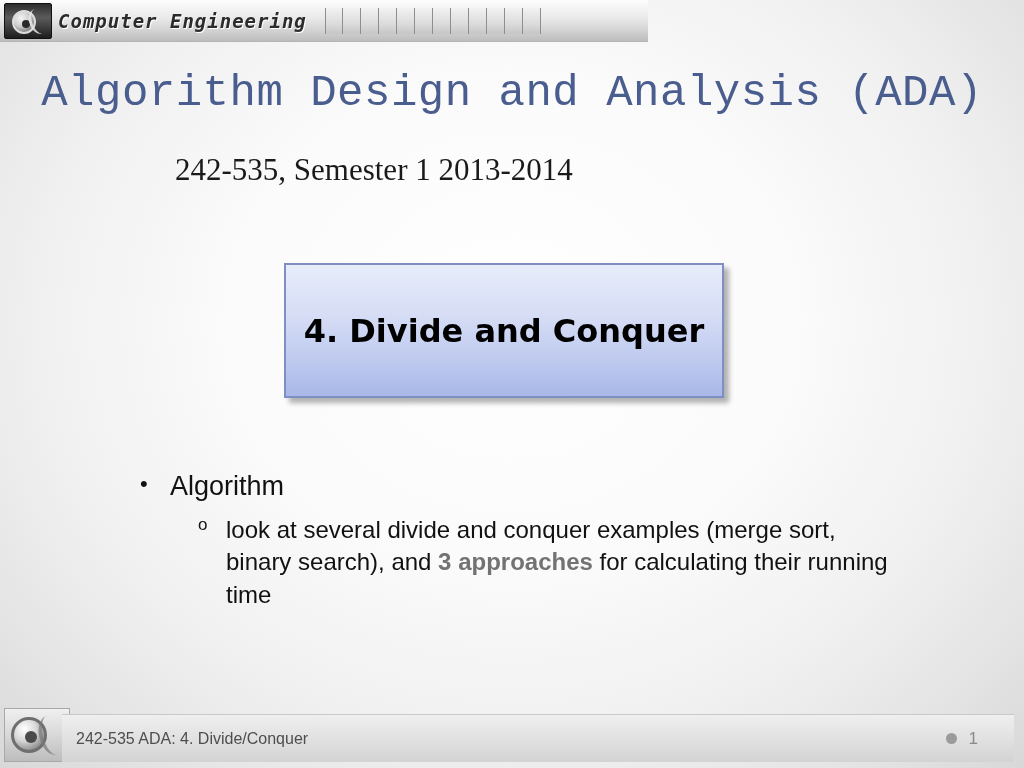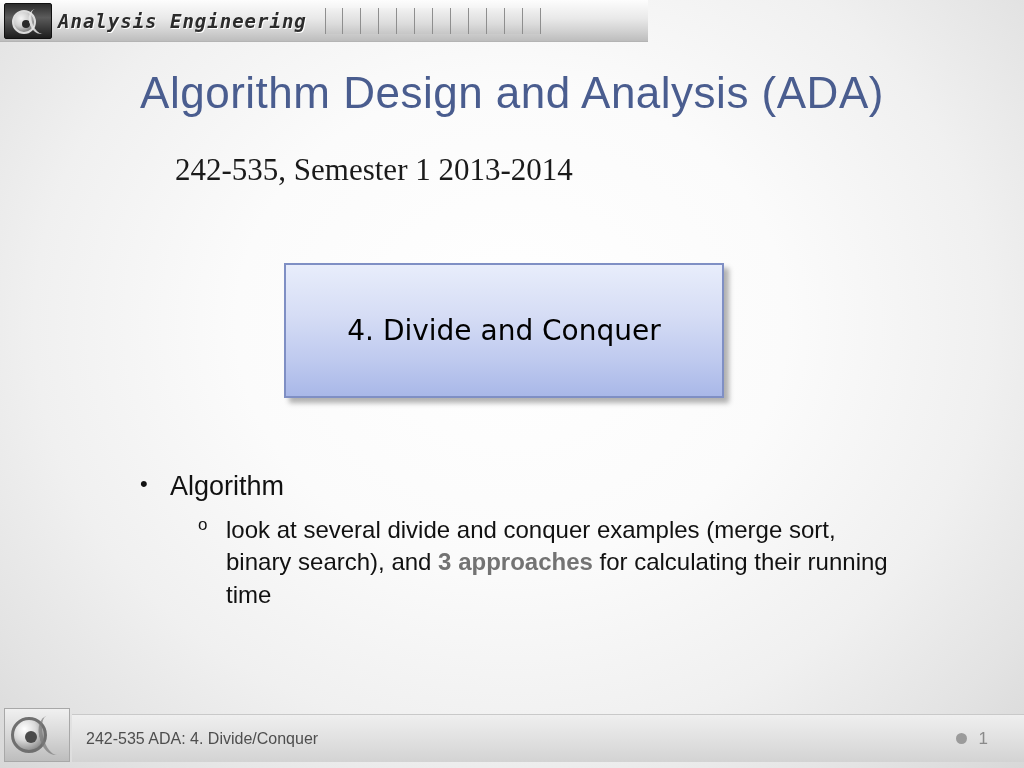--- a/index.html
+++ b/index.html
@@ -97,21 +97,21 @@
   }
   .header-bars span:first-child { border-left: 1px solid #8e8e8e; }
 
   
   .slide-title {
     position: absolute;
     left: 0;
     top: 68px;
     width: 1024px;
     text-align: center;
-    font-family: Liberation Sans, sans-serif;
+    font-family: Liberation Mono, monospace;
     font-size: 44px;
     color: #4a5d8f;
     letter-spacing: 0.5px;
   }
   .slide-subtitle {
     position: absolute;
     left: 175px;
     top: 152px;
     font-family: "Liberation Serif", serif;
     font-size: 31px;
@@ -128,22 +128,22 @@
     height: 135px;
     background: linear-gradient(180deg, #e8edfb 0%, #d6ddf5 38%, #bfcaef 72%, #a9b8e8 100%);
     border: 2px solid #7f8fc4;
     box-shadow: 5px 5px 5px rgba(0,0,0,0.30);
     display: flex;
     align-items: center;
     justify-content: center;
   }
   .topic-box-text {
     font-family: "DejaVu Sans", sans-serif;
-    font-weight: normal;
-    font-size: 28px;
+    font-weight: bold;
+    font-size: 32px;
     line-height: 1.25;
     color: #000;
     text-align: center;
     padding: 0 14px;
   }
 
   
   .body {
     position: absolute;
     left: 140px;
@@ -224,21 +224,21 @@
     top: 6px;
     width: 26px;
     height: 40px;
     border-left: 4px solid #7a7a7a;
     border-radius: 60% 0 0 60%;
     transform: rotate(-14deg);
     opacity: .7;
   }
   .footer-bar {
     position: absolute;
-    left: 72px;
+    left: 62px;
     bottom: 6px;
     width: 952px;
     height: 48px;
     background: linear-gradient(180deg, #efefef 0%, #e4e4e4 40%, #d3d3d3 100%);
     border-top: 1px solid #c9c9c9;
     display: flex;
     align-items: center;
   }
   .footer-text {
     margin-left: 14px;
@@ -265,21 +265,21 @@
   }
 </style>
 </head>
 <body>
 
 <div class="header-banner">
   <div class="header-logo">
     <div class="gear"></div>
     <div class="swoosh"></div>
   </div>
-  <div class="header-title">Analysis Engineering</div>
+  <div class="header-title">Computer Engineering</div>
   <div class="header-bars">
     <span></span>
     <span></span>
     <span></span>
     <span></span>
     <span></span>
     <span></span>
     <span></span>
     <span></span>
     <span></span>

